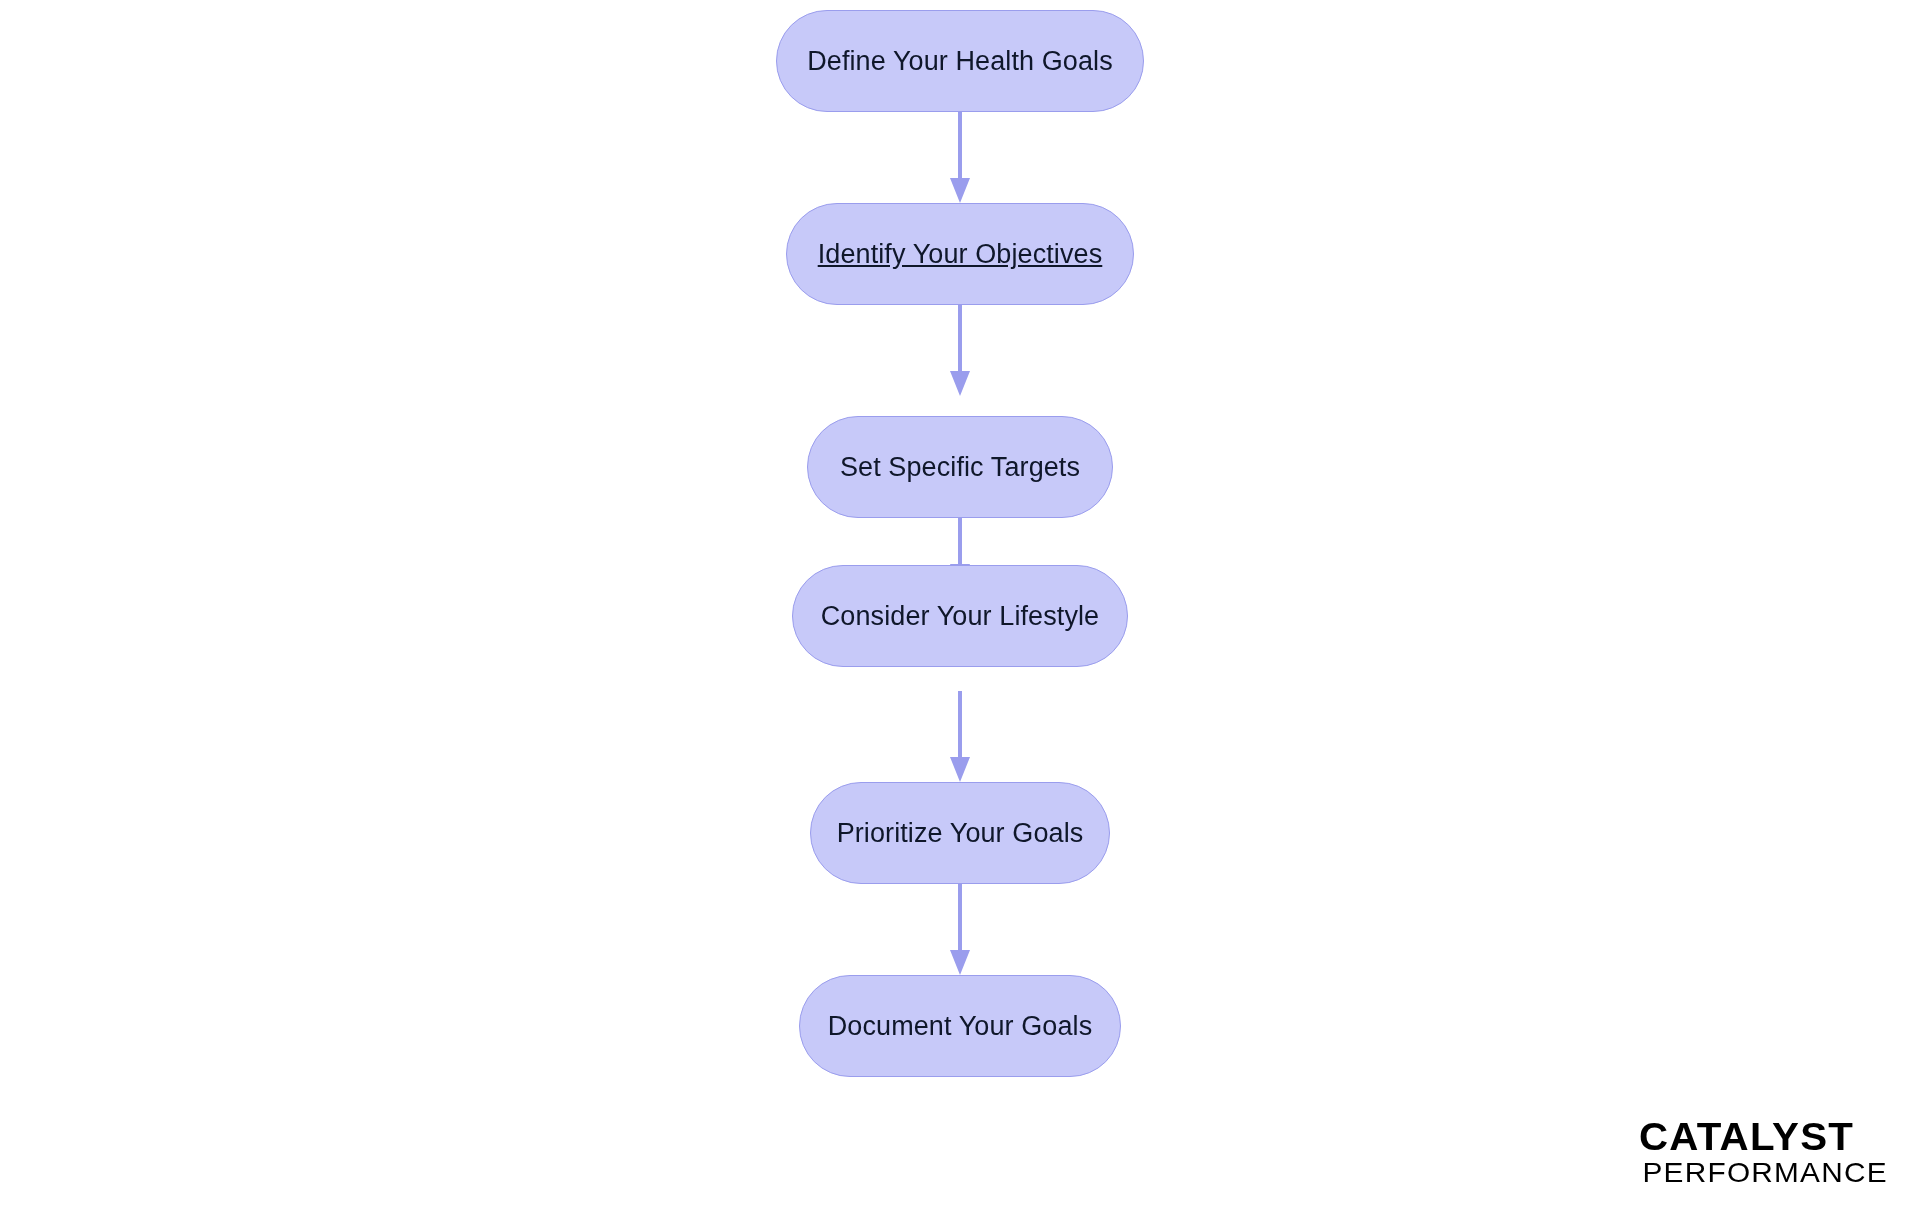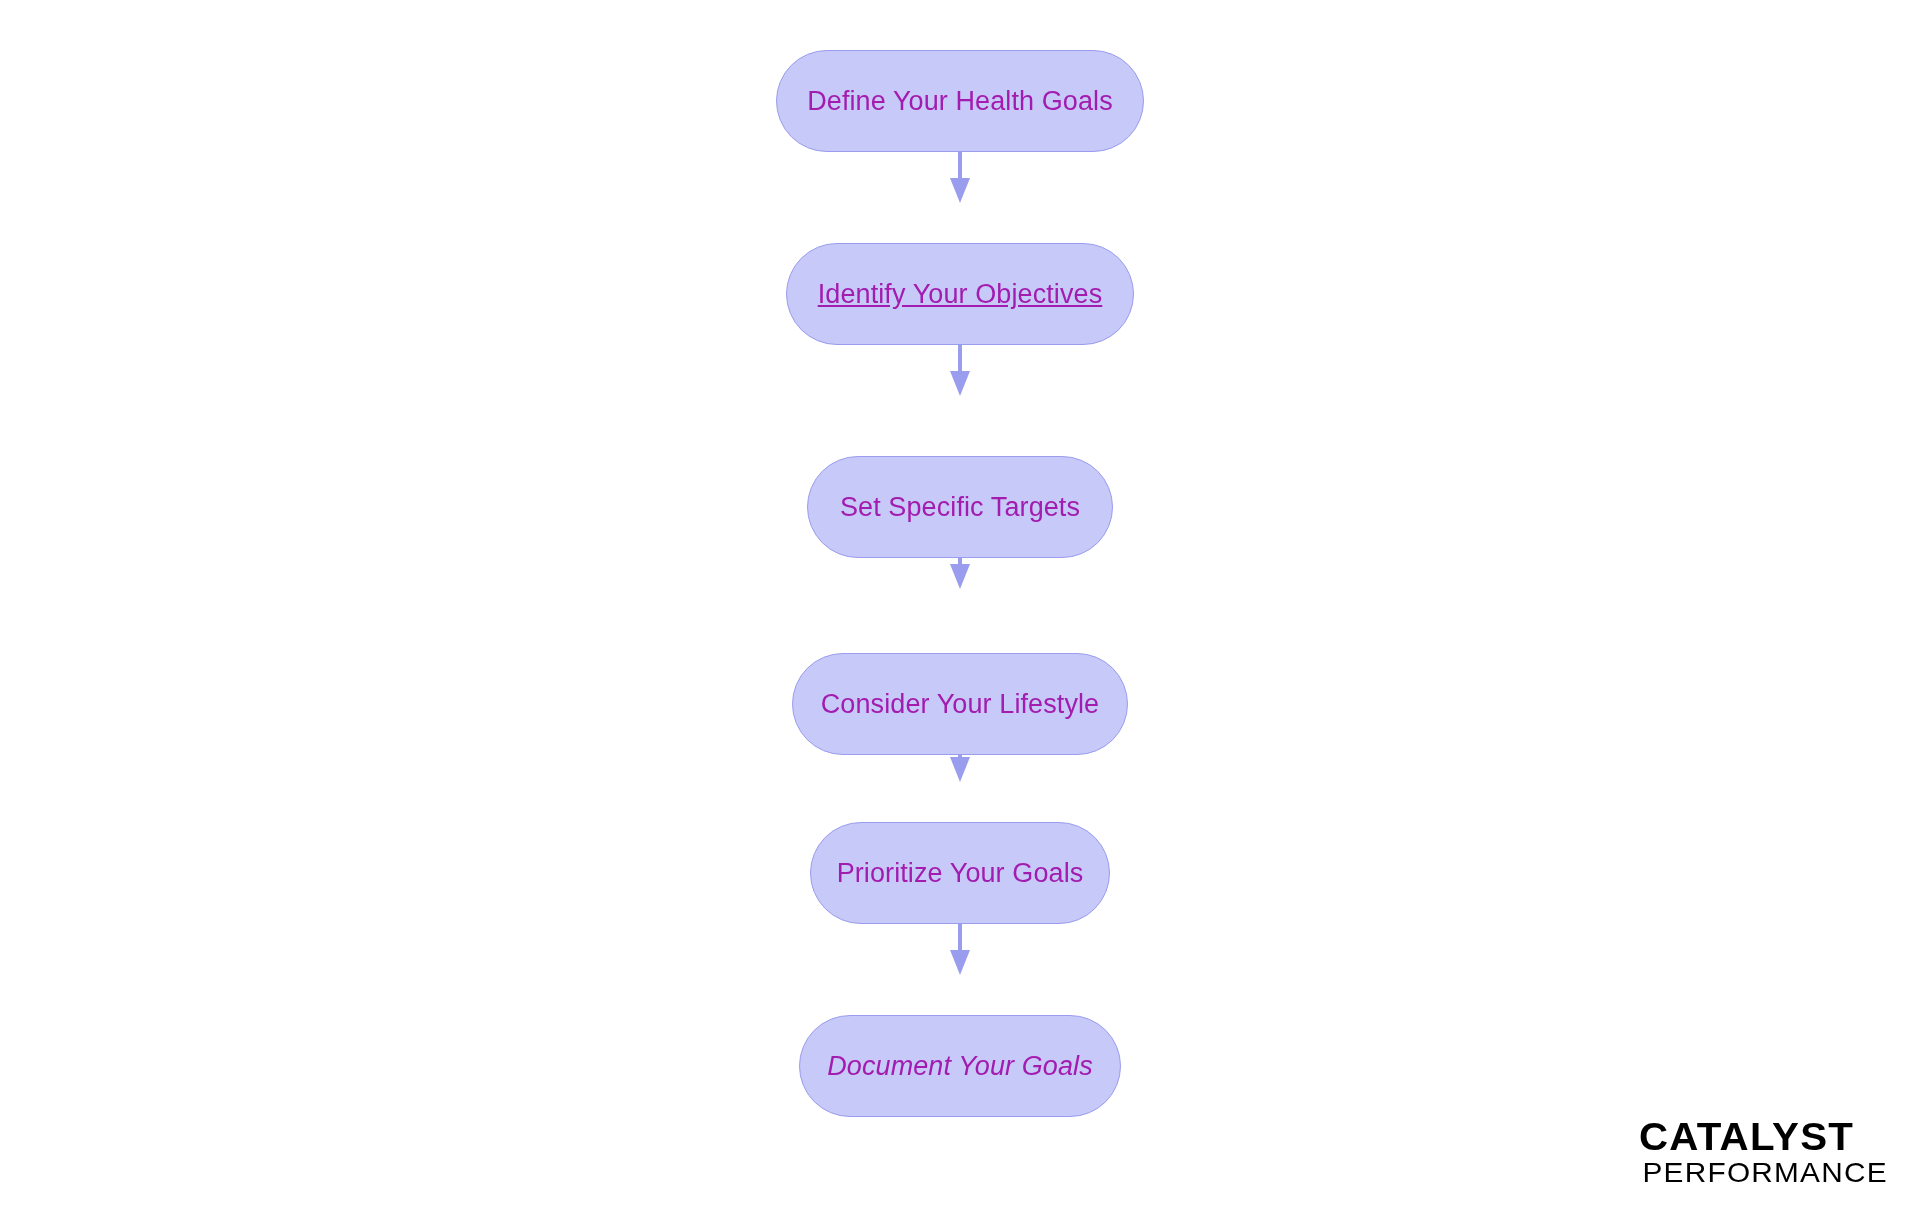--- a/index.html
+++ b/index.html
@@ -41,27 +41,26 @@
 
   .flow-node {
     box-sizing: border-box;
     height: 102px;
     border-radius: 51px;
     background: #c7c9f9;
     border: 1.4px solid #9a9ded;
     display: flex;
     align-items: center;
     justify-content: center;
-    color: #a21caf;
+    color: #0f172a;
     font-size: 27px;
     font-weight: 400;
     letter-spacing: 0.1px;
     white-space: nowrap;
     user-select: none;
-    margin-top: 40px;
   }
 
   .connector {
     position: absolute;
     left: 0;
     width: 1920px;
     display: flex;
     justify-content: center;
     pointer-events: none;
   }
@@ -151,33 +150,33 @@
         <span>Identify Your Objectives</span>
       </div>
     </div>
 
     <div class="node-row" style="top:416px;">
       <div class="flow-node" style="width:306px;">
         <span>Set Specific Targets</span>
       </div>
     </div>
 
-    <div class="node-row" style="top:613px;">
+    <div class="node-row" style="top:565px;">
       <div class="flow-node" style="width:336px;">
         <span>Consider Your Lifestyle</span>
       </div>
     </div>
 
     <div class="node-row" style="top:782px;">
       <div class="flow-node" style="width:300px;">
         <span>Prioritize Your Goals</span>
       </div>
     </div>
 
-    <div class="node-row" style="top:975px;font-style:italic;">
+    <div class="node-row" style="top:975px;">
       <div class="flow-node" style="width:322px;">
         <span>Document Your Goals</span>
       </div>
     </div>
 
   </div>
 
   <div id="brand-logo">
     <span class="brand-top">CATALYST</span>
     <span class="brand-bottom">PERFORMANCE</span>

